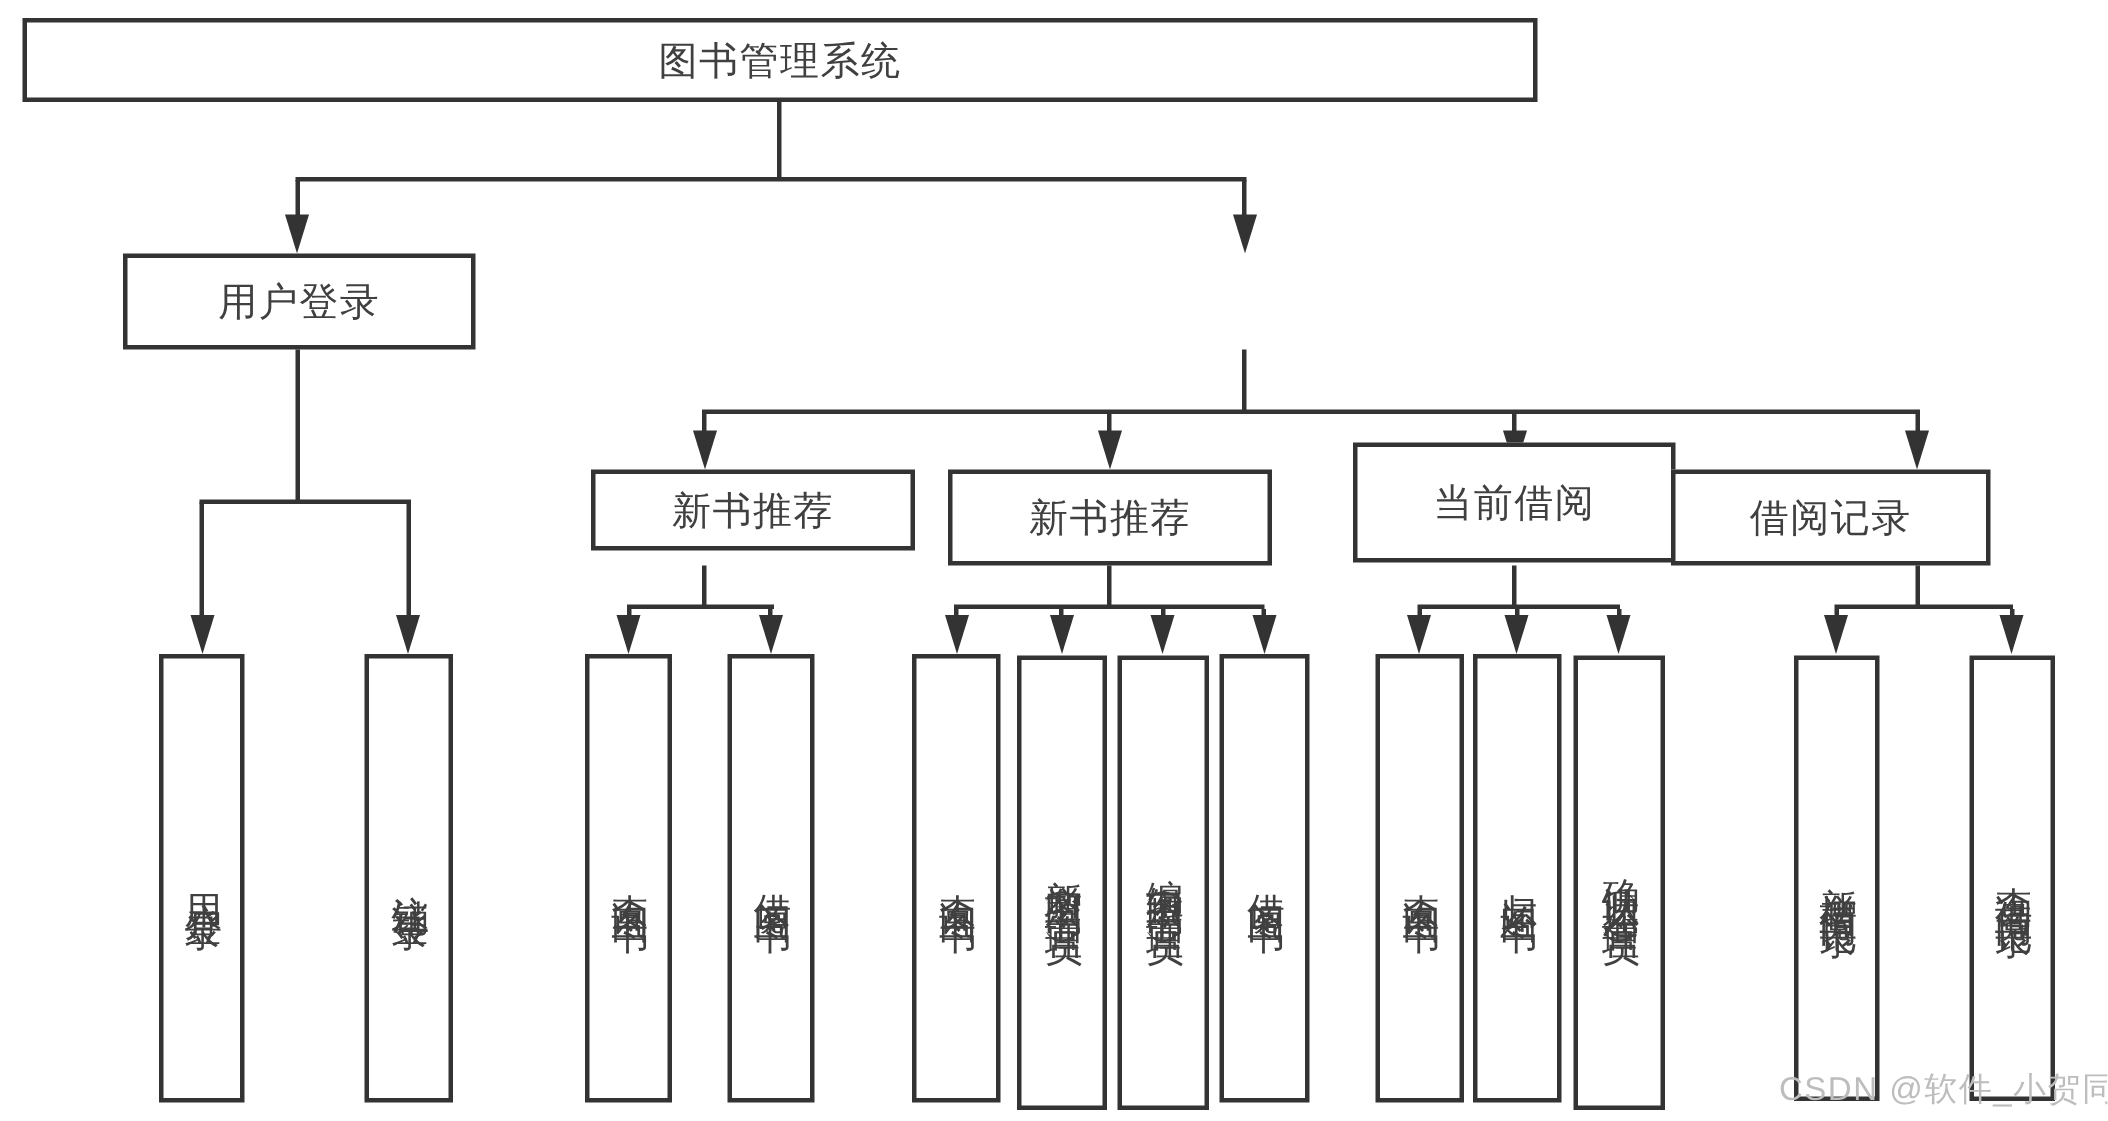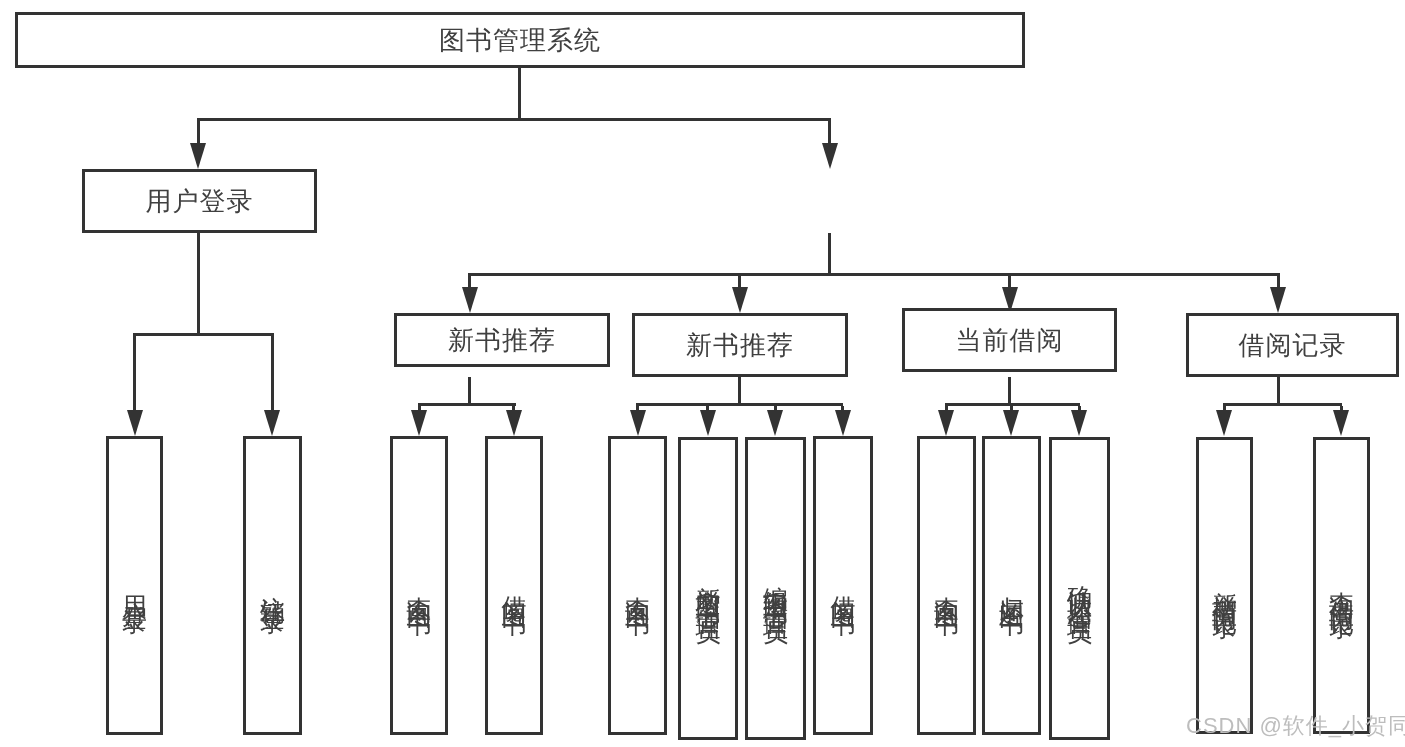--- a/index.html
+++ b/index.html
@@ -98,24 +98,24 @@
   <div class="arrow" style="left:1002px;top:287px;"></div>
   <div class="vline" style="left:1277px;top:276px;height:12px;"></div>
   <div class="arrow" style="left:1270px;top:287px;"></div>
 
   <div class="hbox" style="left:362px;top:313px;width:216px;height:54px;margin-left:32px;">
     <span>新书推荐</span>
   </div>
   <div class="hbox" style="left:632px;top:313px;width:216px;height:64px;">
     <span>新书推荐</span>
   </div>
-  <div class="hbox" style="left:902px;top:308px;width:215px;height:64px;">
+  <div class="hbox" style="left:902px;top:295px;width:215px;height:80px;">
     <span>当前借阅</span>
   </div>
-  <div class="hbox" style="left:1186px;top:313px;width:213px;height:64px;">
+  <div class="hbox" style="left:1114px;top:313px;width:213px;height:64px;">
     <span>借阅记录</span>
   </div>
 
   <div class="vline" style="left:468px;top:377px;height:29px;"></div>
   <div class="hline" style="left:418px;top:403px;width:98px;"></div>
   <div class="vline" style="left:418px;top:406px;height:6px;"></div>
   <div class="arrow" style="left:411px;top:410px;"></div>
   <div class="vline" style="left:512px;top:406px;height:6px;"></div>
   <div class="arrow" style="left:506px;top:410px;"></div>
 

